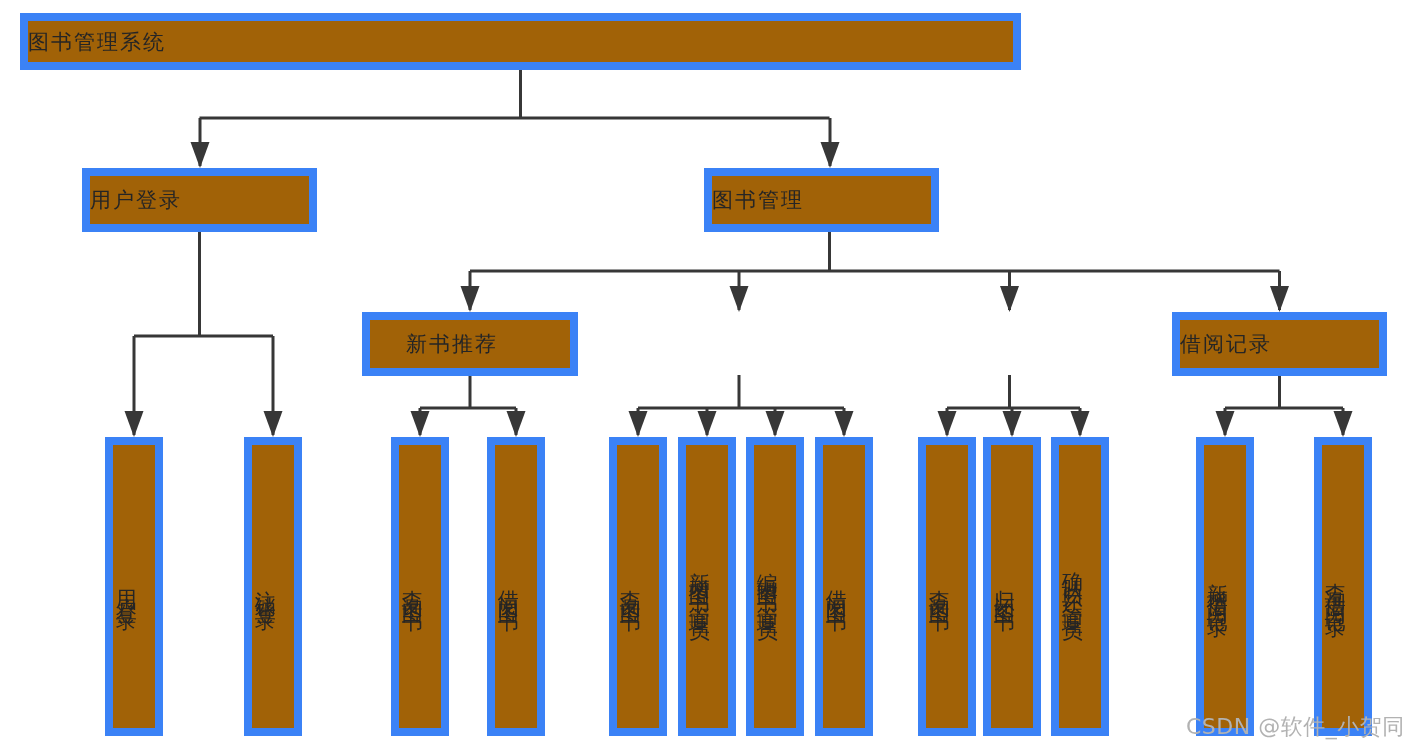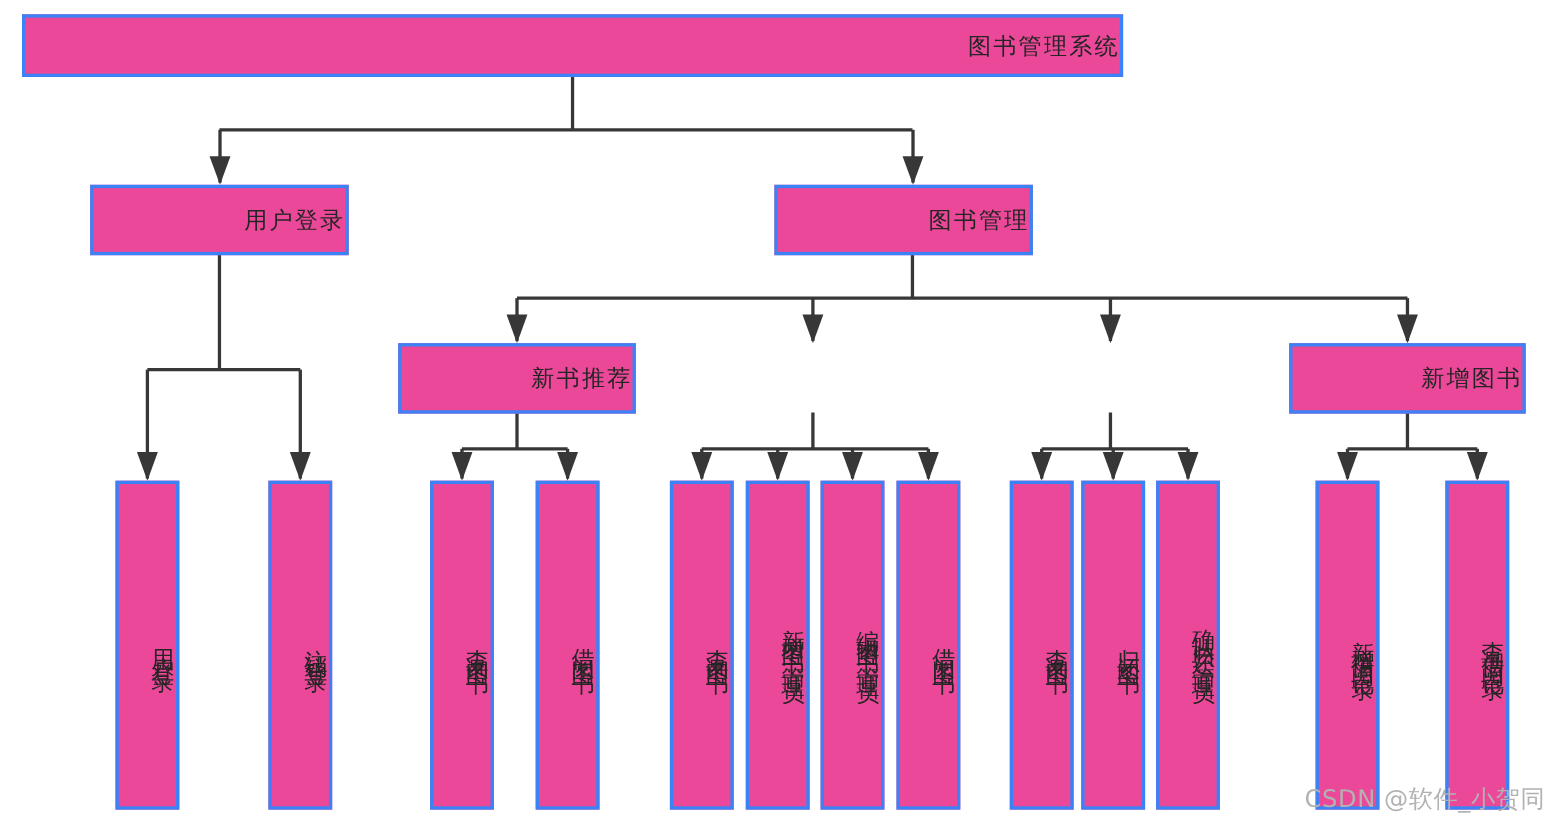--- a/index.html
+++ b/index.html
@@ -7,25 +7,25 @@
     position:relative;
     width:1405px; height:747px;
     background:#ffffff;
     font-family:"DejaVu Sans", sans-serif;
     overflow:hidden;
   }
   svg.connectors { position:absolute; left:0; top:0; z-index:1; }
   .node {
     position:absolute;
     box-sizing:border-box;
-    background:#ec4899;
-    border:3px solid #3b82f6;
+    background:#a16207;
+    border:8px solid #3b82f6;
     display:flex;
     align-items:center;
-    justify-content:flex-end;
+    justify-content:flex-start;
     color:#252525;
     z-index:2;
   }
   .hnode .hlabel {
     font-size:21px;
     letter-spacing:2px;
     white-space:nowrap;
   }
   .vnode .vlabel {
     writing-mode:vertical-lr;
@@ -124,21 +124,21 @@
     <span class="hlabel">用户登录</span>
   </div>
   <div class="node hnode" style="left:704px; top:168px; width:235px; height:64px;">
     <span class="hlabel">图书管理</span>
   </div>
 
   <div class="node hnode" style="left:362px; top:312px; width:216px; height:64px;padding-left:36px;">
     <span class="hlabel">新书推荐</span>
   </div>
   <div class="node hnode" style="left:1172px; top:312px; width:215px; height:64px;">
-    <span class="hlabel">新增图书</span>
+    <span class="hlabel">借阅记录</span>
   </div>
 
   <div class="node vnode" style="left:105px; top:437px; width:58px; height:299px;">
     <span class="vlabel">用户登录</span>
   </div>
   <div class="node vnode" style="left:244px; top:437px; width:58px; height:299px;">
     <span class="vlabel">注销登录</span>
   </div>
 
   <div class="node vnode" style="left:391px; top:437px; width:58px; height:299px;">

